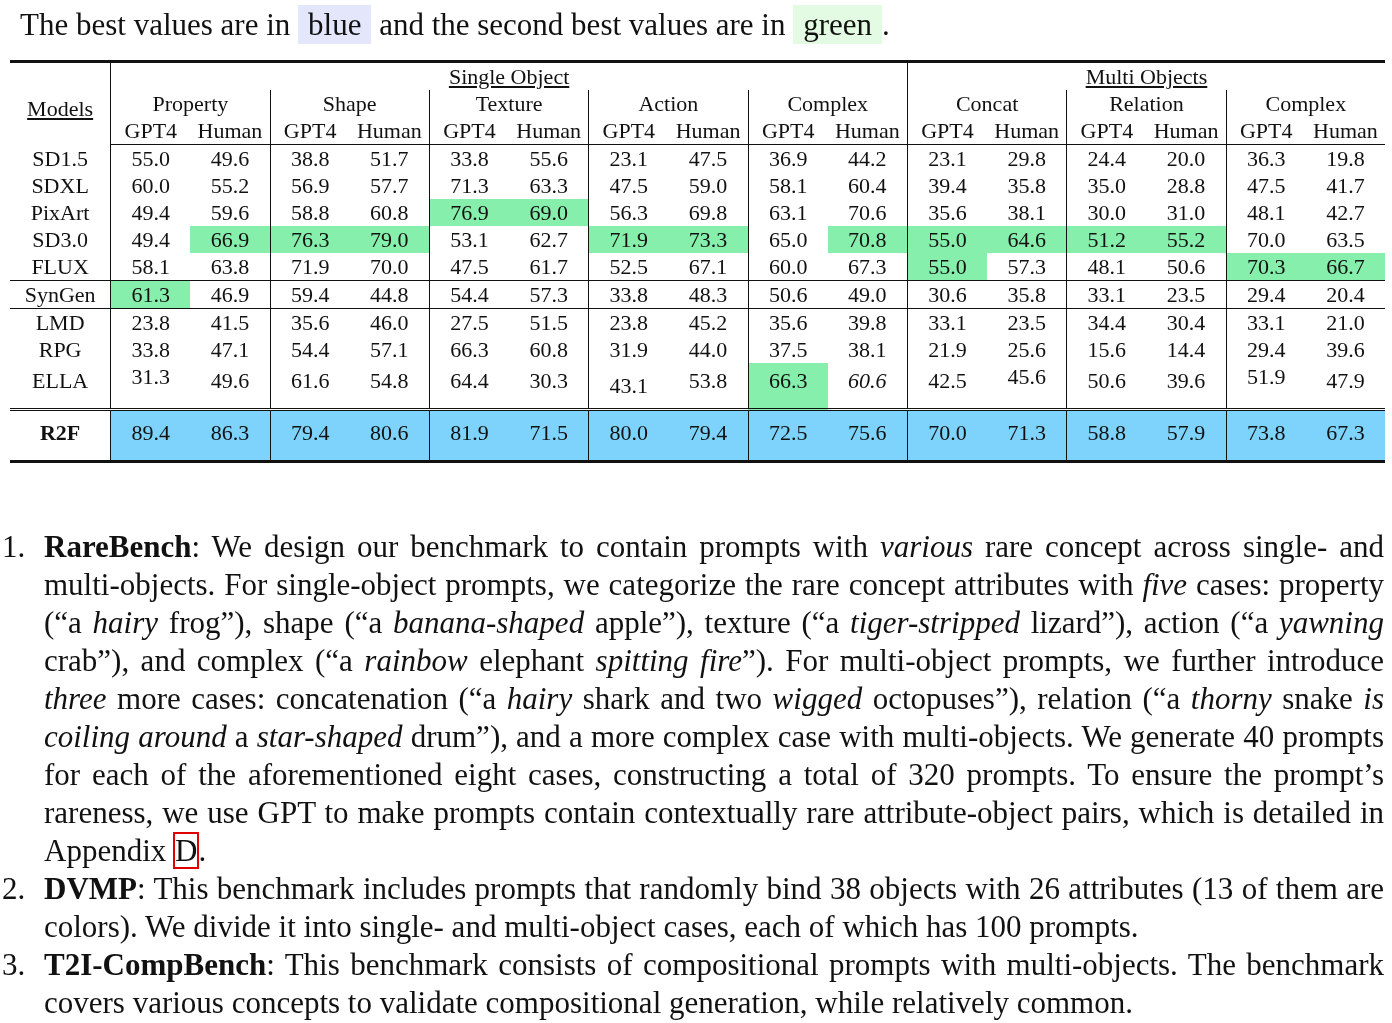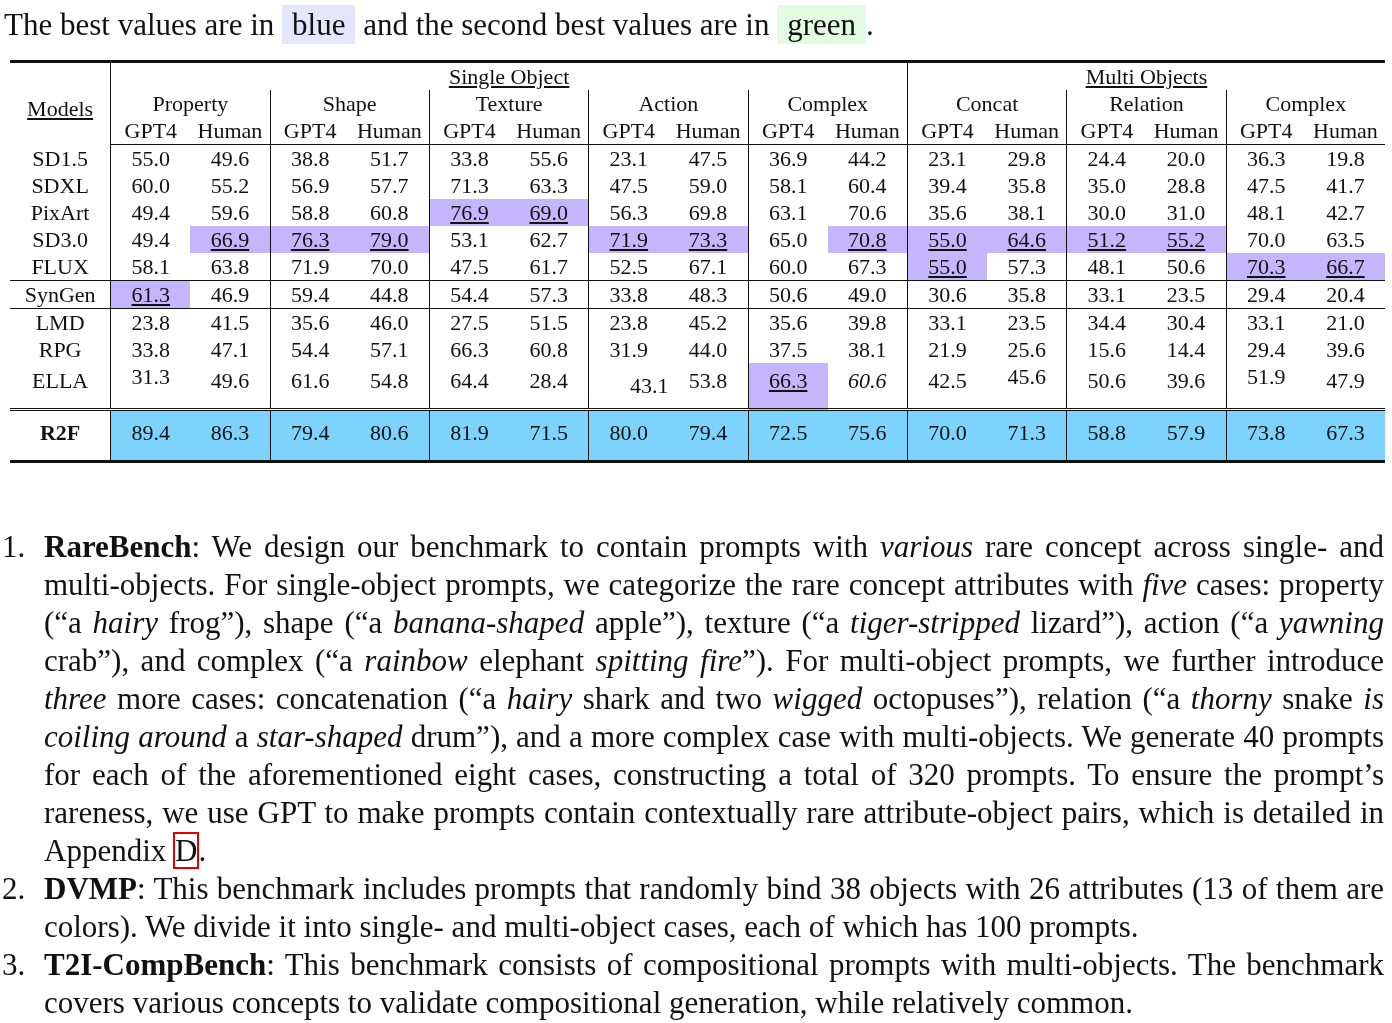--- a/index.html
+++ b/index.html
@@ -1,36 +1,36 @@
 <!DOCTYPE html>
 <html><head>
 <meta charset="utf-8">
 <style>
   html, body { margin: 0; padding: 0; background: #ffffff; }
   body { width: 1392px; height: 1023px; overflow: hidden; position: relative;
          font-family: "Liberation Serif", "DejaVu Serif", serif; color: #111; }
-  .legend-line { position: absolute; left: 4px; top: 2px; font-size: 31px; line-height: 46px; white-space: nowrap; }
+  .legend-line { position: absolute; left: 20px; top: 2px; font-size: 31px; line-height: 46px; white-space: nowrap; }
   .hl { padding: 2px 10px; }
   .hl-blue { background: #e4e6fb; }
   .hl-green { background: #e2fbe2; }
 
   table.res { position: absolute; left: 10px; top: 60px; width: 1375px; border-collapse: collapse;
               font-size: 22px; line-height: 27px; }
   table.res td, table.res th { padding: 0; text-align: center; font-weight: normal; white-space: nowrap; }
   .toprule { border-top: 3px solid #111; }
   .midrule td { border-bottom: 1.5px solid #111; }
   .vl { border-left: 1.5px solid #111; }
   .grp-hd td { padding-top: 8px; text-decoration: underline; }
   .sub-hd td { }
   .lbl-hd td { padding-bottom: 6px; }
   .gap-top td { padding-top: 10px; }
   td.model { width: 100px; text-align: center; }
   td.num { width: 79px; }
   td.best { background: #7dd3fc; }
-  td.second { background: #c4b5fd; text-decoration: underline; }
+  td.second { background: #86efac; }
   tr.r2f td { padding-top: 8px; padding-bottom: 14px; }
   tr.r2f td.model { font-weight: bold; }
 
   ol.bench { position: absolute; left: 0; top: 528px; margin: 0; padding: 0 8px 0 44px; width: 1340px;
              font-size: 31px; line-height: 38px; text-align: justify; list-style: none; }
   ol.bench li { position: relative; }
   ol.bench li .num { position: absolute; left: -42px; }
   .ref-box { outline: 2px solid #e00000; outline-offset: -1px; padding: 0 1px; }
 </style>
 </head>
@@ -232,22 +232,22 @@
         <td class="num vl">29.4</td>
         <td class="num">39.6</td>
       </tr>
       <tr>
         <td class="model" style="padding-bottom: 10px;">ELLA</td>
         <td class="num vl" style="padding-bottom: 18px;">31.3</td>
         <td class="num" style="padding-bottom: 10px;">49.6</td>
         <td class="num vl" style="padding-bottom: 10px;">61.6</td>
         <td class="num" style="padding-bottom: 10px;">54.8</td>
         <td class="num vl" style="padding-bottom: 10px;">64.4</td>
-        <td class="num" style="padding-bottom: 10px;">28.4</td>
-        <td class="num vl" style="padding-bottom: 0; text-align: right;">43.1</td>
+        <td class="num" style="padding-bottom: 10px;">30.3</td>
+        <td class="num vl" style="padding-bottom: 0;">43.1</td>
         <td class="num" style="padding-bottom: 10px;">53.8</td>
         <td class="num vl second" style="padding-bottom: 10px;">66.3</td>
         <td class="num" style="padding-bottom: 10px; font-style: italic;">60.6</td>
         <td class="num vl" style="padding-bottom: 10px;">42.5</td>
         <td class="num" style="padding-bottom: 18px;">45.6</td>
         <td class="num vl" style="padding-bottom: 10px;">50.6</td>
         <td class="num" style="padding-bottom: 10px;">39.6</td>
         <td class="num vl" style="padding-bottom: 18px;">51.9</td>
         <td class="num" style="padding-bottom: 10px;">47.9</td>
       </tr>

